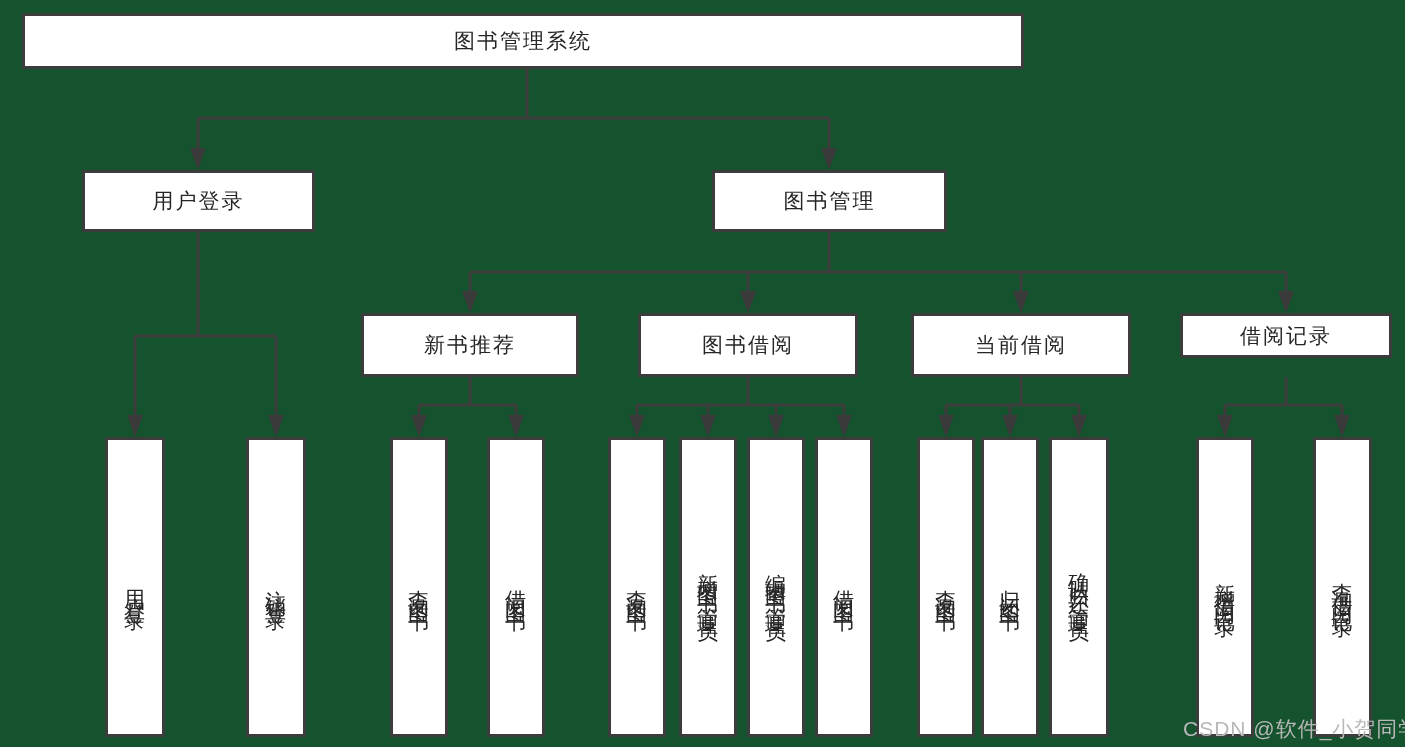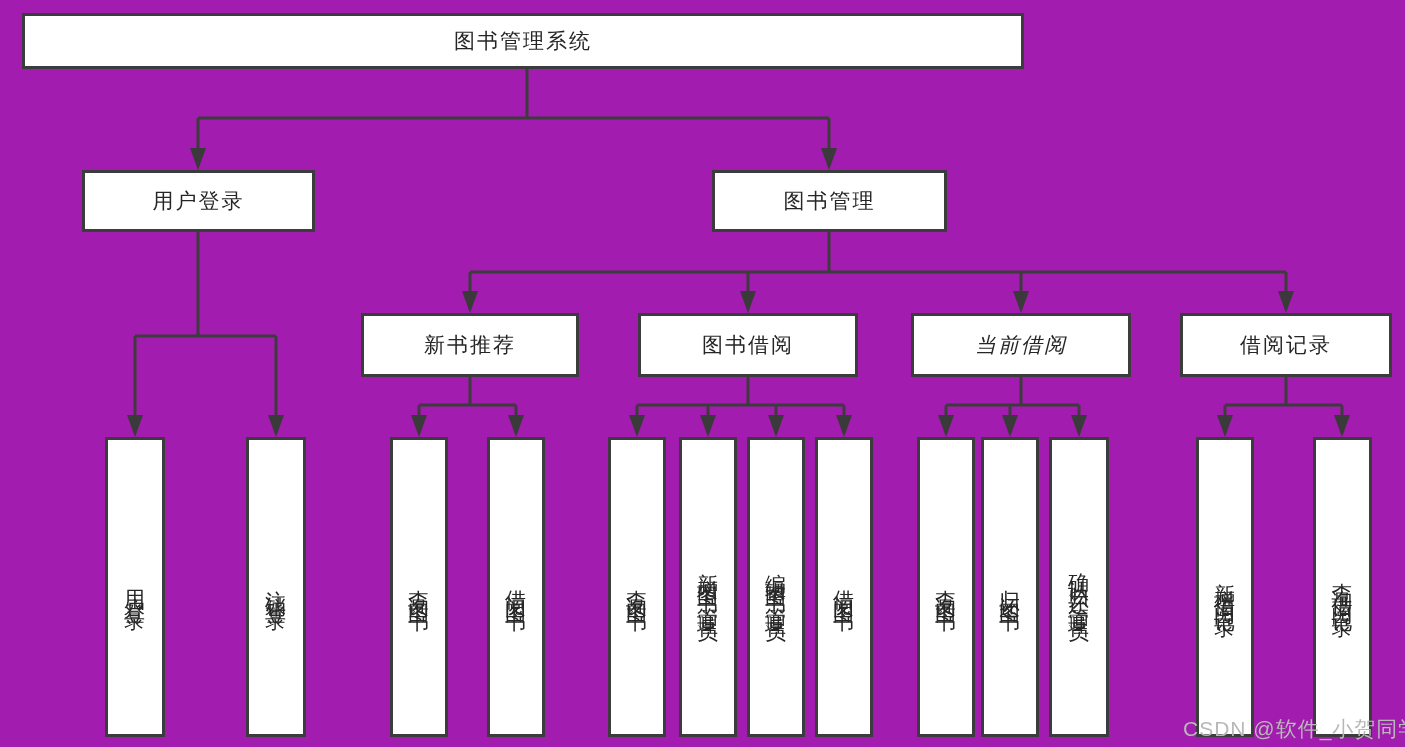--- a/index.html
+++ b/index.html
@@ -4,21 +4,21 @@
 <style>
   html, body {
     margin: 0;
     padding: 0;
     background: #ffffff;
   }
   #canvas {
     position: relative;
     width: 1405px;
     height: 747px;
-    background: #a21caf;
+    background: #14532d;
     font-family: "Liberation Sans", sans-serif;
     overflow: hidden;
   }
   #connector-layer {
     position: absolute;
     left: 0; top: 0;
     width: 1405px; height: 747px;
     z-index: 0;
   }
   .box {
@@ -40,22 +40,22 @@
     letter-spacing: 7px;
     font-size: 21px;
     line-height: 1;
   }
   
   .n-root      { left: 22px;   top: 13px;  width: 1002px; height: 56px; }
   .n-user      { left: 82px;   top: 170px; width: 233px;  height: 62px; }
   .n-mgmt      { left: 712px;  top: 170px; width: 235px;  height: 62px; }
   .n-rec       { left: 361px;  top: 313px; width: 218px;  height: 64px; }
   .n-borrow    { left: 638px;  top: 313px; width: 220px;  height: 64px; align-items: center; }
-  .n-current   { left: 911px;  top: 313px; width: 220px;  height: 64px; font-style: italic; }
-  .n-records   { left: 1180px; top: 313px; width: 212px;  height: 64px; }
+  .n-current   { left: 911px;  top: 313px; width: 220px;  height: 64px; }
+  .n-records   { left: 1180px; top: 313px; width: 212px;  height: 45px; }
   .leaf        { top: 437px; height: 300px; }
   .l-u1  { left: 105px;  width: 60px; }
   .l-u2  { left: 246px;  width: 60px; }
   .l-r1  { left: 390px;  width: 58px; }
   .l-r2  { left: 487px;  width: 58px; }
   .l-b1  { left: 608px;  width: 58px; }
   .l-b2  { left: 679px;  width: 58px; }
   .l-b3  { left: 747px;  width: 58px; }
   .l-b4  { left: 815px;  width: 58px; }
   .l-c1  { left: 917px;  width: 58px; }

